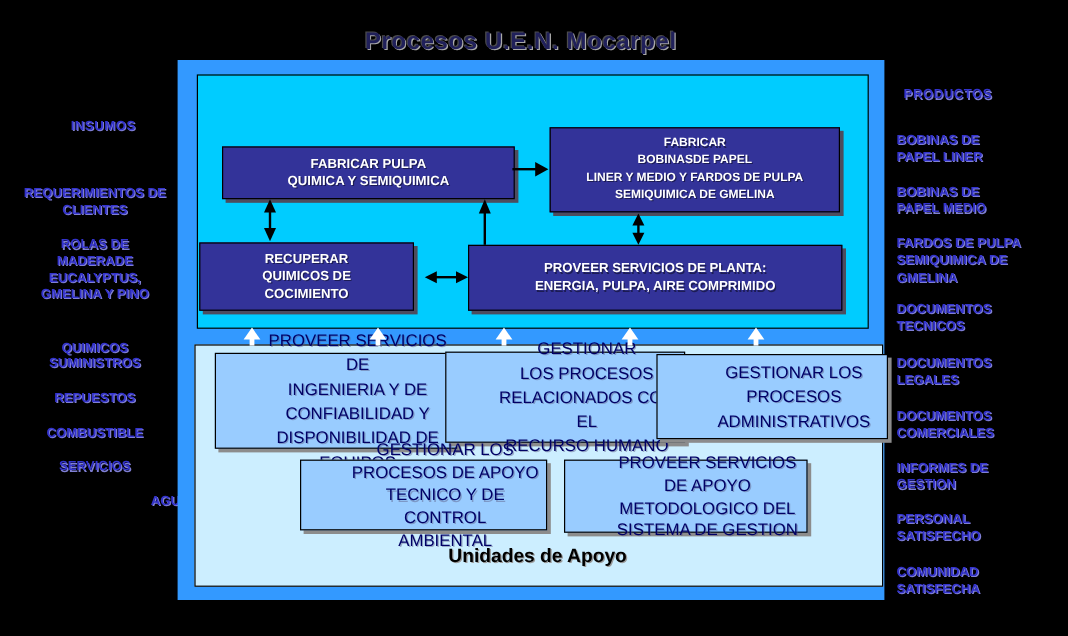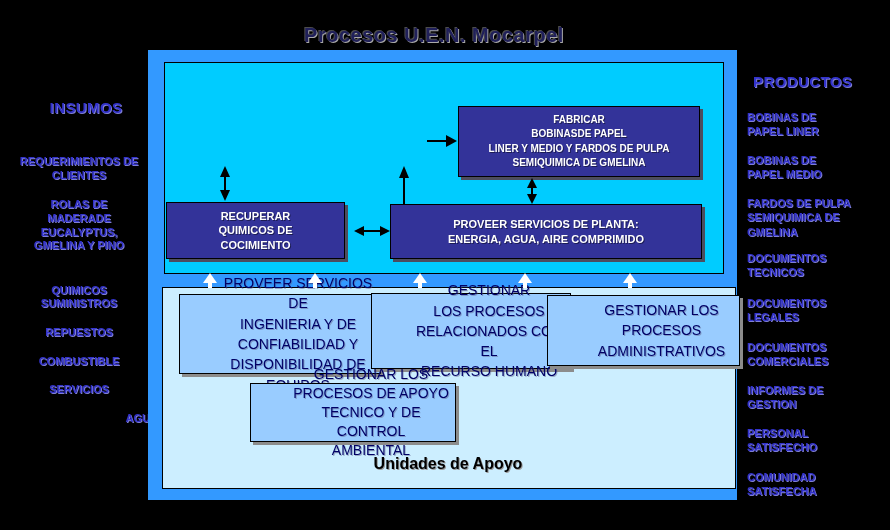--- a/index.html
+++ b/index.html
@@ -25,21 +25,21 @@
   .main-title{
     left:0;top:24;width:868px;text-align:center;
     font-size:20px;font-weight:bold;letter-spacing:0.5px;
     color:#20205a;
     text-shadow:-1px -1px 0 #4d4d4d, 1px 1px 0 #a8a8a8;
     margin-top:24px;
   }
 
   
   .side-heading{
-    font-size:15px;font-weight:bold;color:var(--side-text);
+    font-size:11px;font-weight:bold;color:var(--side-text);
     text-shadow:1px 1px 0 #7f7fd4;letter-spacing:0.4px;
   }
   .ins-heading{left:6px;top:99px;width:160px;text-align:center;}
   .prod-heading{left:753px;top:73px;width:130px;text-align:left;}
   .side-item{
     font-size:11px;font-weight:bold;color:var(--side-text);
     text-shadow:1px 1px 0 #7f7fd4;white-space:pre-line;line-height:1.25;
   }
   .ins-item{left:0;width:158px;text-align:center;}
   .prod-item{left:747px;width:138px;text-align:left;line-height:1.3;}
@@ -140,47 +140,53 @@
 GESTION</div>
     <div class="abs side-item prod-item prod-i7">PERSONAL
 SATISFECHO</div>
     <div class="abs side-item prod-item prod-i8">COMUNIDAD
 SATISFECHA</div>
   </div>
 
   <div class="abs container"></div>
 
   <div class="abs core-area"></div>
+  <div class="abs pbox b1">FABRICAR PULPA
+QUIMICA Y SEMIQUIMICA</div>
   <div class="abs pbox b2">FABRICAR
 BOBINASDE PAPEL
 LINER Y MEDIO Y FARDOS DE PULPA
 SEMIQUIMICA DE GMELINA</div>
   <div class="abs pbox b3">RECUPERAR
 QUIMICOS DE
 COCIMIENTO</div>
   <div class="abs pbox b4">PROVEER SERVICIOS DE PLANTA:
-ENERGIA, AGUA, AIRE COMPRIMIDO</div>
+ENERGIA, PULPA, AIRE COMPRIMIDO</div>
 
   <div class="abs apoyo-area"></div>
   <div class="abs sbox s1">PROVEER SERVICIOS DE
 INGENIERIA Y DE
 CONFIABILIDAD Y
 DISPONIBILIDAD DE
 EQUIPOS</div>
   <div class="abs sbox s2">GESTIONAR
 LOS PROCESOS
 RELACIONADOS CON EL
 RECURSO HUMANO</div>
   <div class="abs sbox s3">GESTIONAR LOS
 PROCESOS
 ADMINISTRATIVOS</div>
   <div class="abs sbox s4">GESTIONAR LOS
 PROCESOS DE APOYO
 TECNICO Y DE CONTROL
 AMBIENTAL</div>
+  <div class="abs sbox s5">PROVEER SERVICIOS
+DE APOYO
+METODOLOGICO DEL
+SISTEMA DE GESTION</div>
   <div class="abs apoyo-title">Unidades de Apoyo</div>
 
   <svg class="abs arrow-layer" width="890" height="530" viewBox="0 0 890 530">
     <g>
       <line class="blk" x1="427" y1="141" x2="448" y2="141"></line>
       <polygon class="blkf" points="457,141 446,135 446,147"></polygon>
     </g>
     <g>
       <line class="blk" x1="225" y1="176" x2="225" y2="192"></line>
       <polygon class="blkf" points="225,166 220,177 230,177"></polygon>

